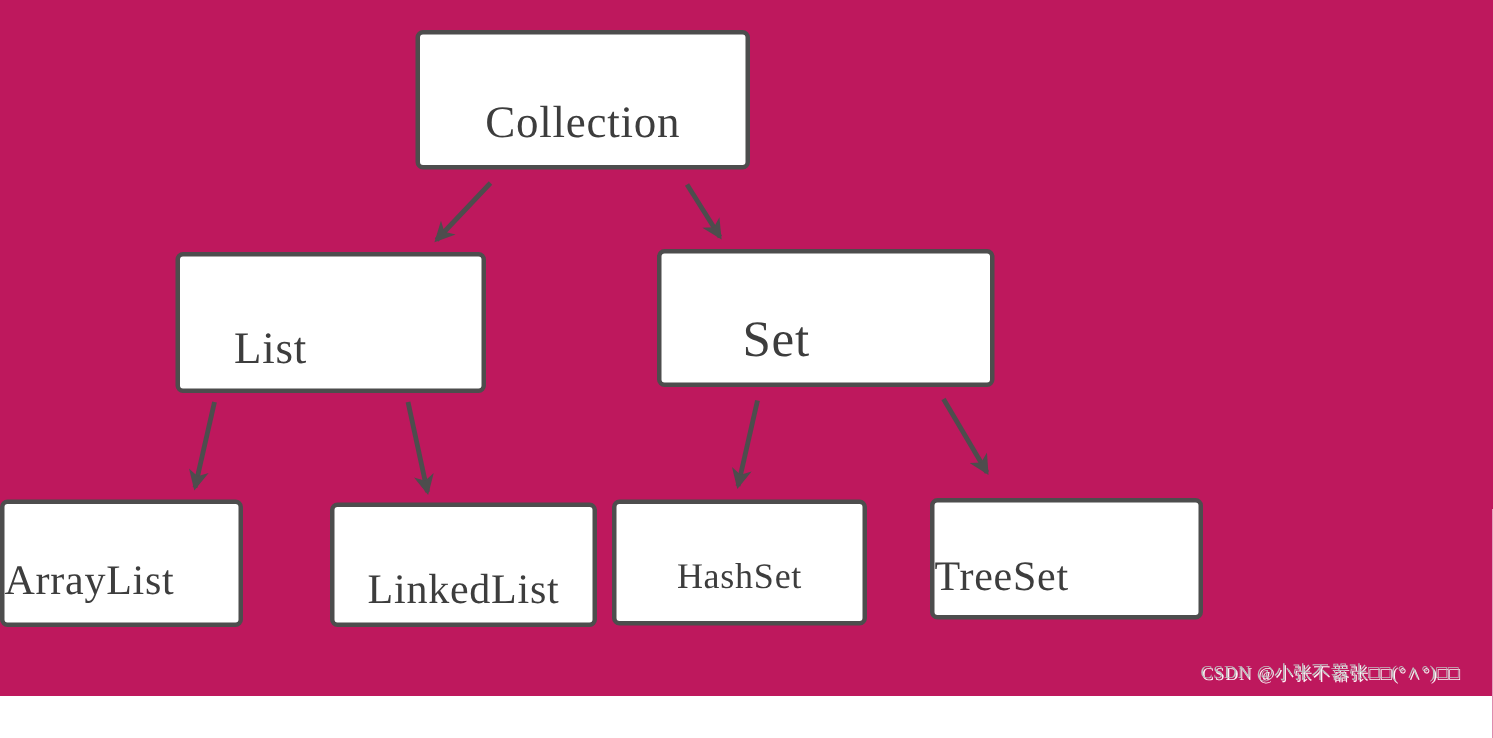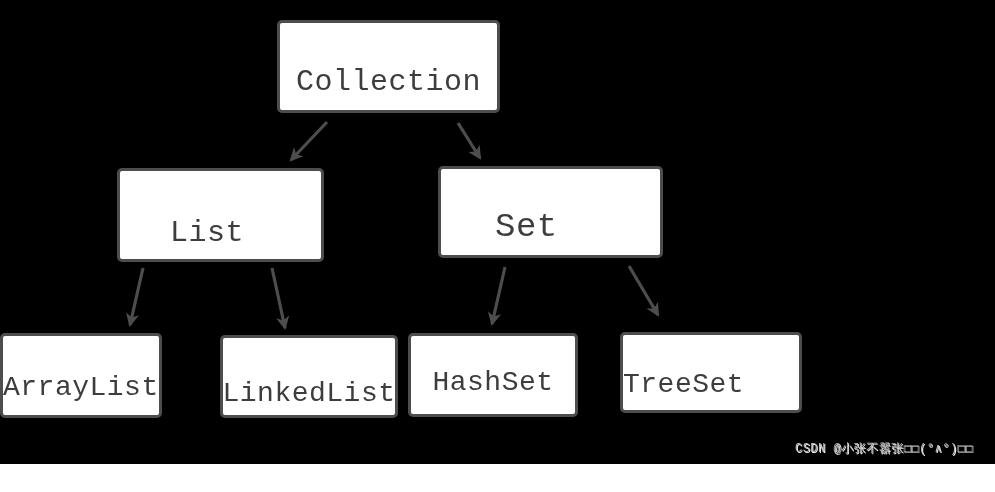--- a/index.html
+++ b/index.html
@@ -4,23 +4,23 @@
 <style>
   html, body {
     margin: 0;
     padding: 0;
     background: #ffffff;
   }
   .canvas {
     position: relative;
     width: 995px;
     height: 464px;
-    background: #000000;
+    background: #be185d;
     overflow: hidden;
-    font-family: Liberation Mono, monospace;
+    font-family: Liberation Serif, serif;
   }
   .edges {
     position: absolute;
     left: 0;
     top: 0;
     width: 995px;
     height: 492px;
     pointer-events: none;
   }
   .node {
@@ -40,21 +40,21 @@
   .node-collection {
     left: 277px; top: 20px; width: 223px; height: 93px;
     font-size: 30px;
     justify-content: center; align-items: flex-end;
     padding-bottom: 13px;
   }
   .node-list {
     left: 117px; top: 168px; width: 207px; height: 94px;
     font-size: 30px;
     justify-content: flex-start; align-items: flex-end;
-    padding-left: 50px; padding-bottom: 11px;
+    padding-left: 36px; padding-bottom: 11px;
   }
   .node-set {
     left: 438px; top: 166px; width: 225px; height: 92px;
     font-size: 34px;
     justify-content: flex-start; align-items: flex-end;
     padding-left: 54px; padding-bottom: 11px;
   }
   .node-arraylist {
     left: 0px; top: 333px; width: 162px; height: 85px;
     font-size: 28px;
@@ -62,21 +62,21 @@
     padding-bottom: 13px;
   }
   .node-linkedlist {
     left: 220px; top: 335px; width: 178px; height: 83px;
     font-size: 28px;
     justify-content: center; align-items: flex-end;
     padding-bottom: 7px;
   }
   .node-hashset {
     left: 408px; top: 333px; width: 170px; height: 84px;
-    font-size: 28px;
+    font-size: 24px;
     justify-content: center; align-items: flex-end;
     padding-bottom: 17px;
   }
   .node-treeset {
     left: 620px; top: 332px; width: 182px; height: 81px;
     font-size: 28px;
     justify-content: flex-start; align-items: flex-end;
     padding-bottom: 11px;
   }
   .watermark {

